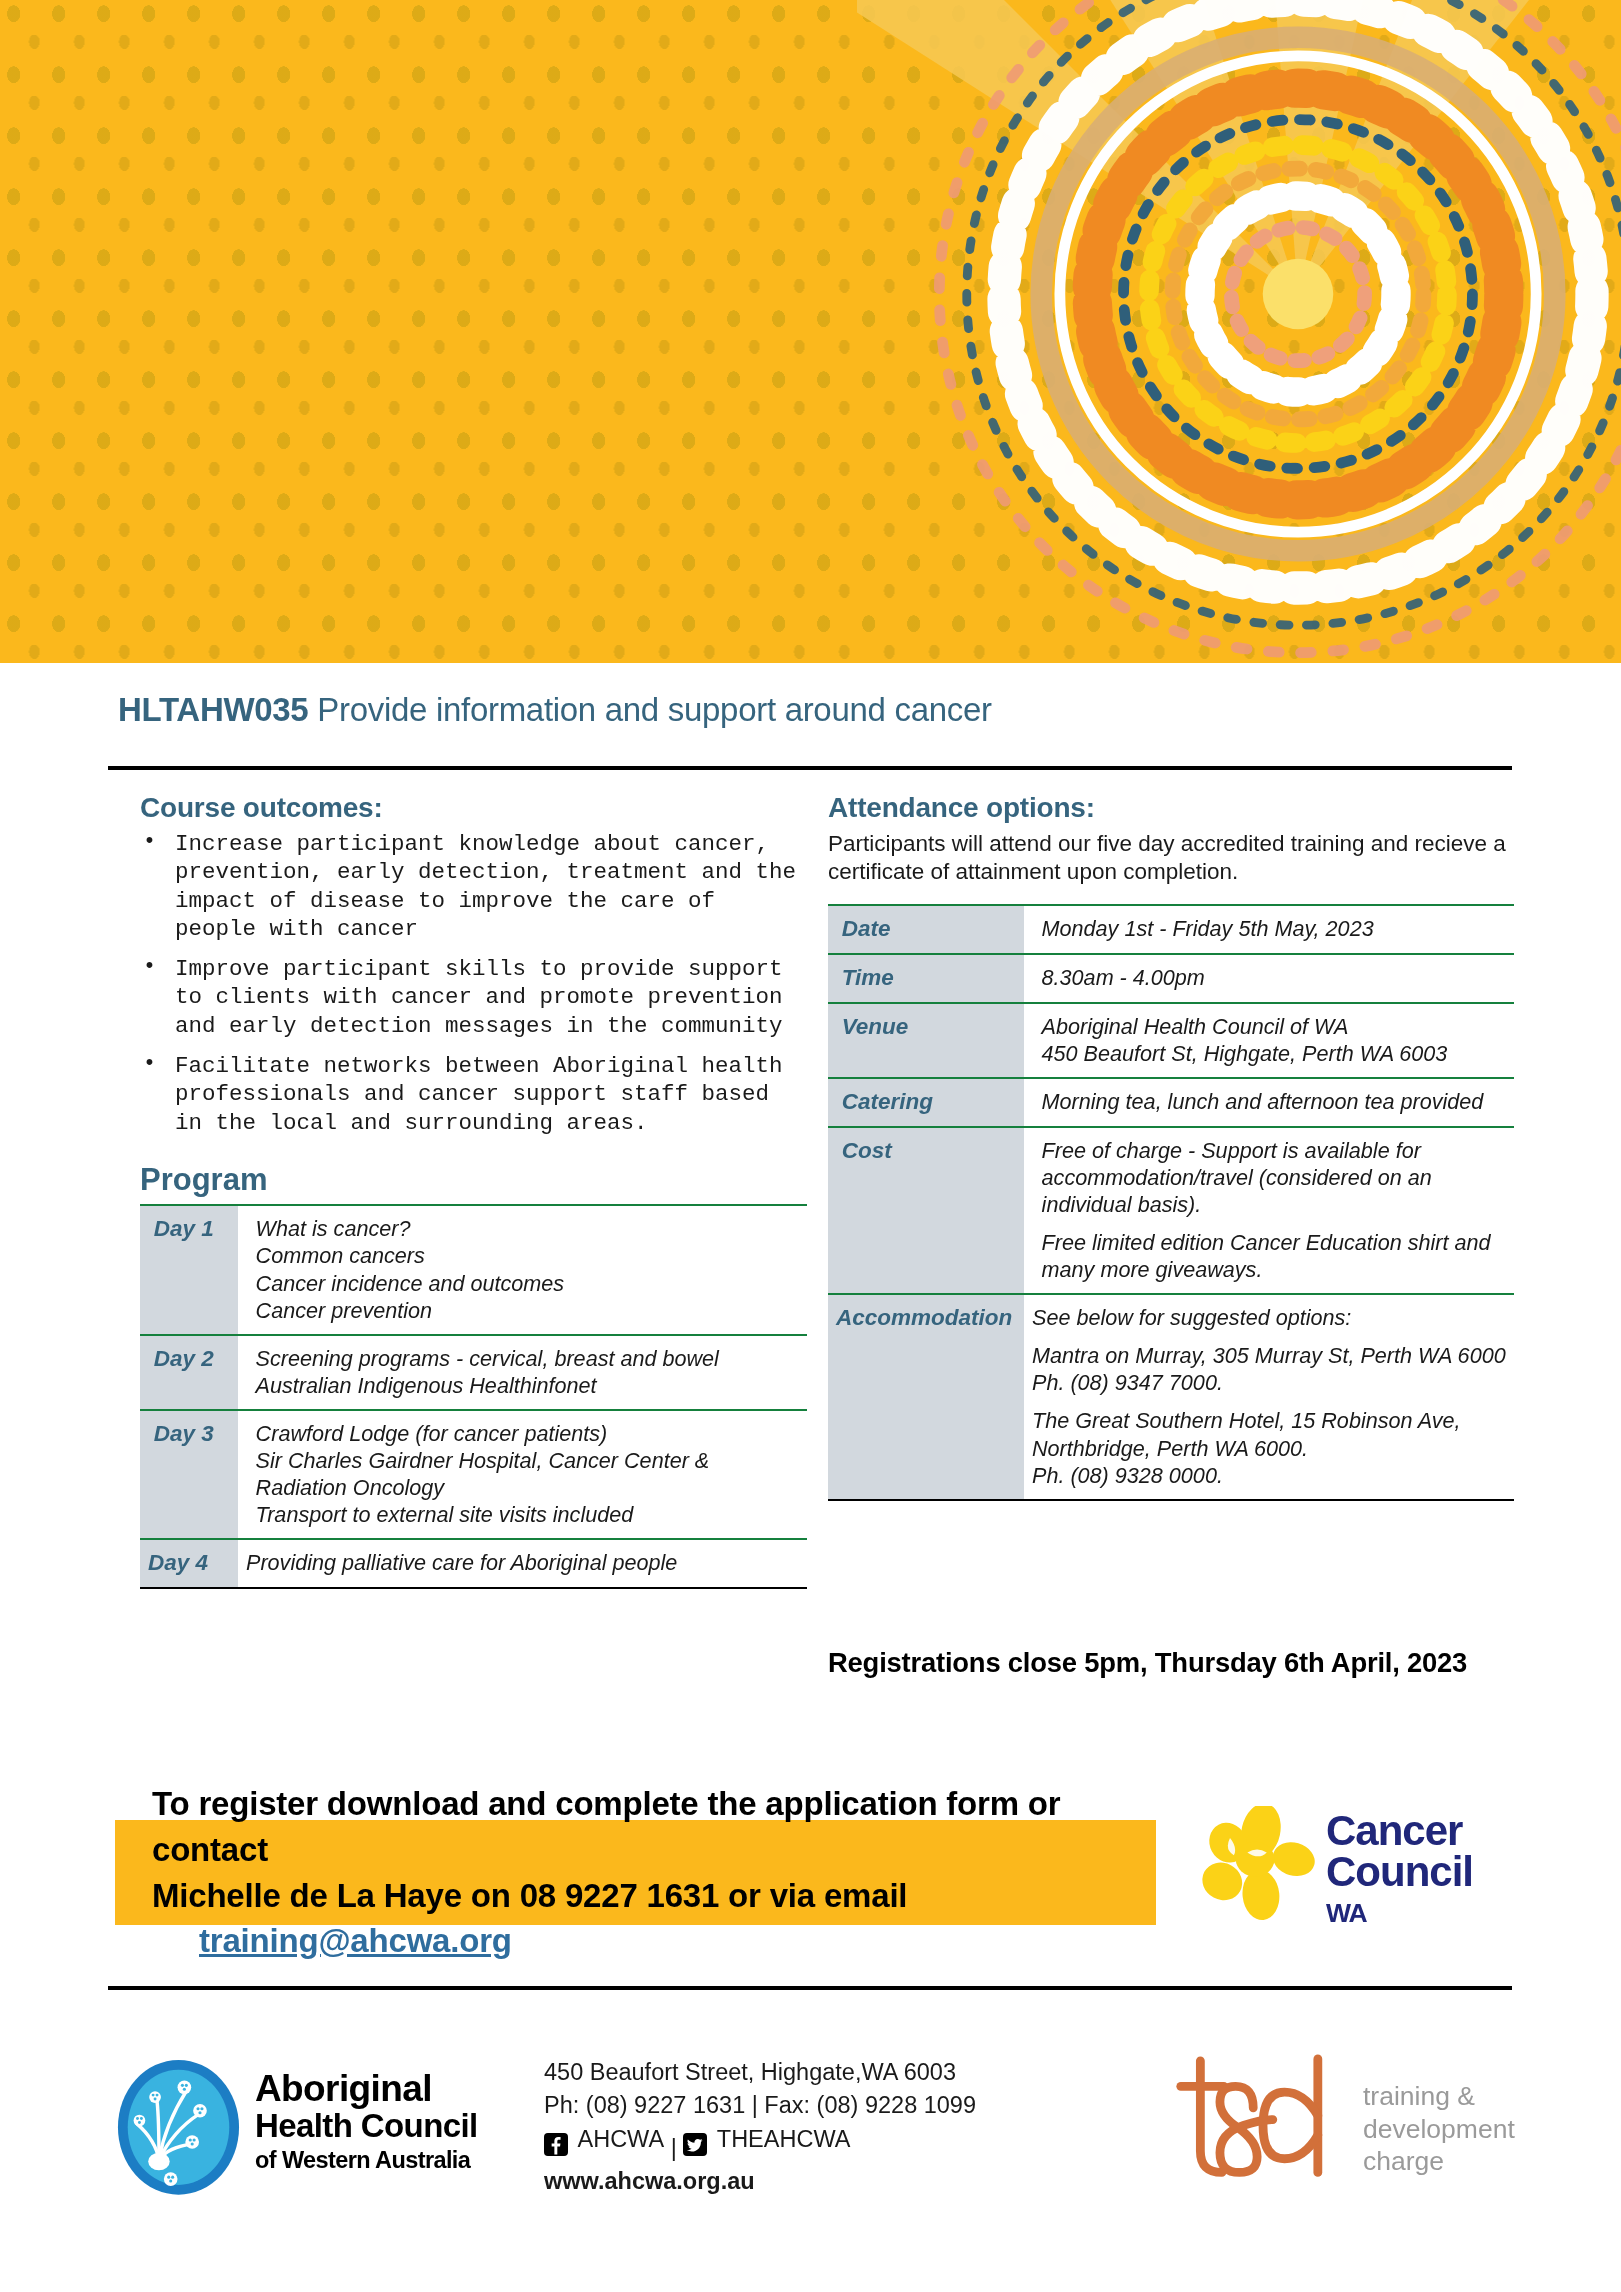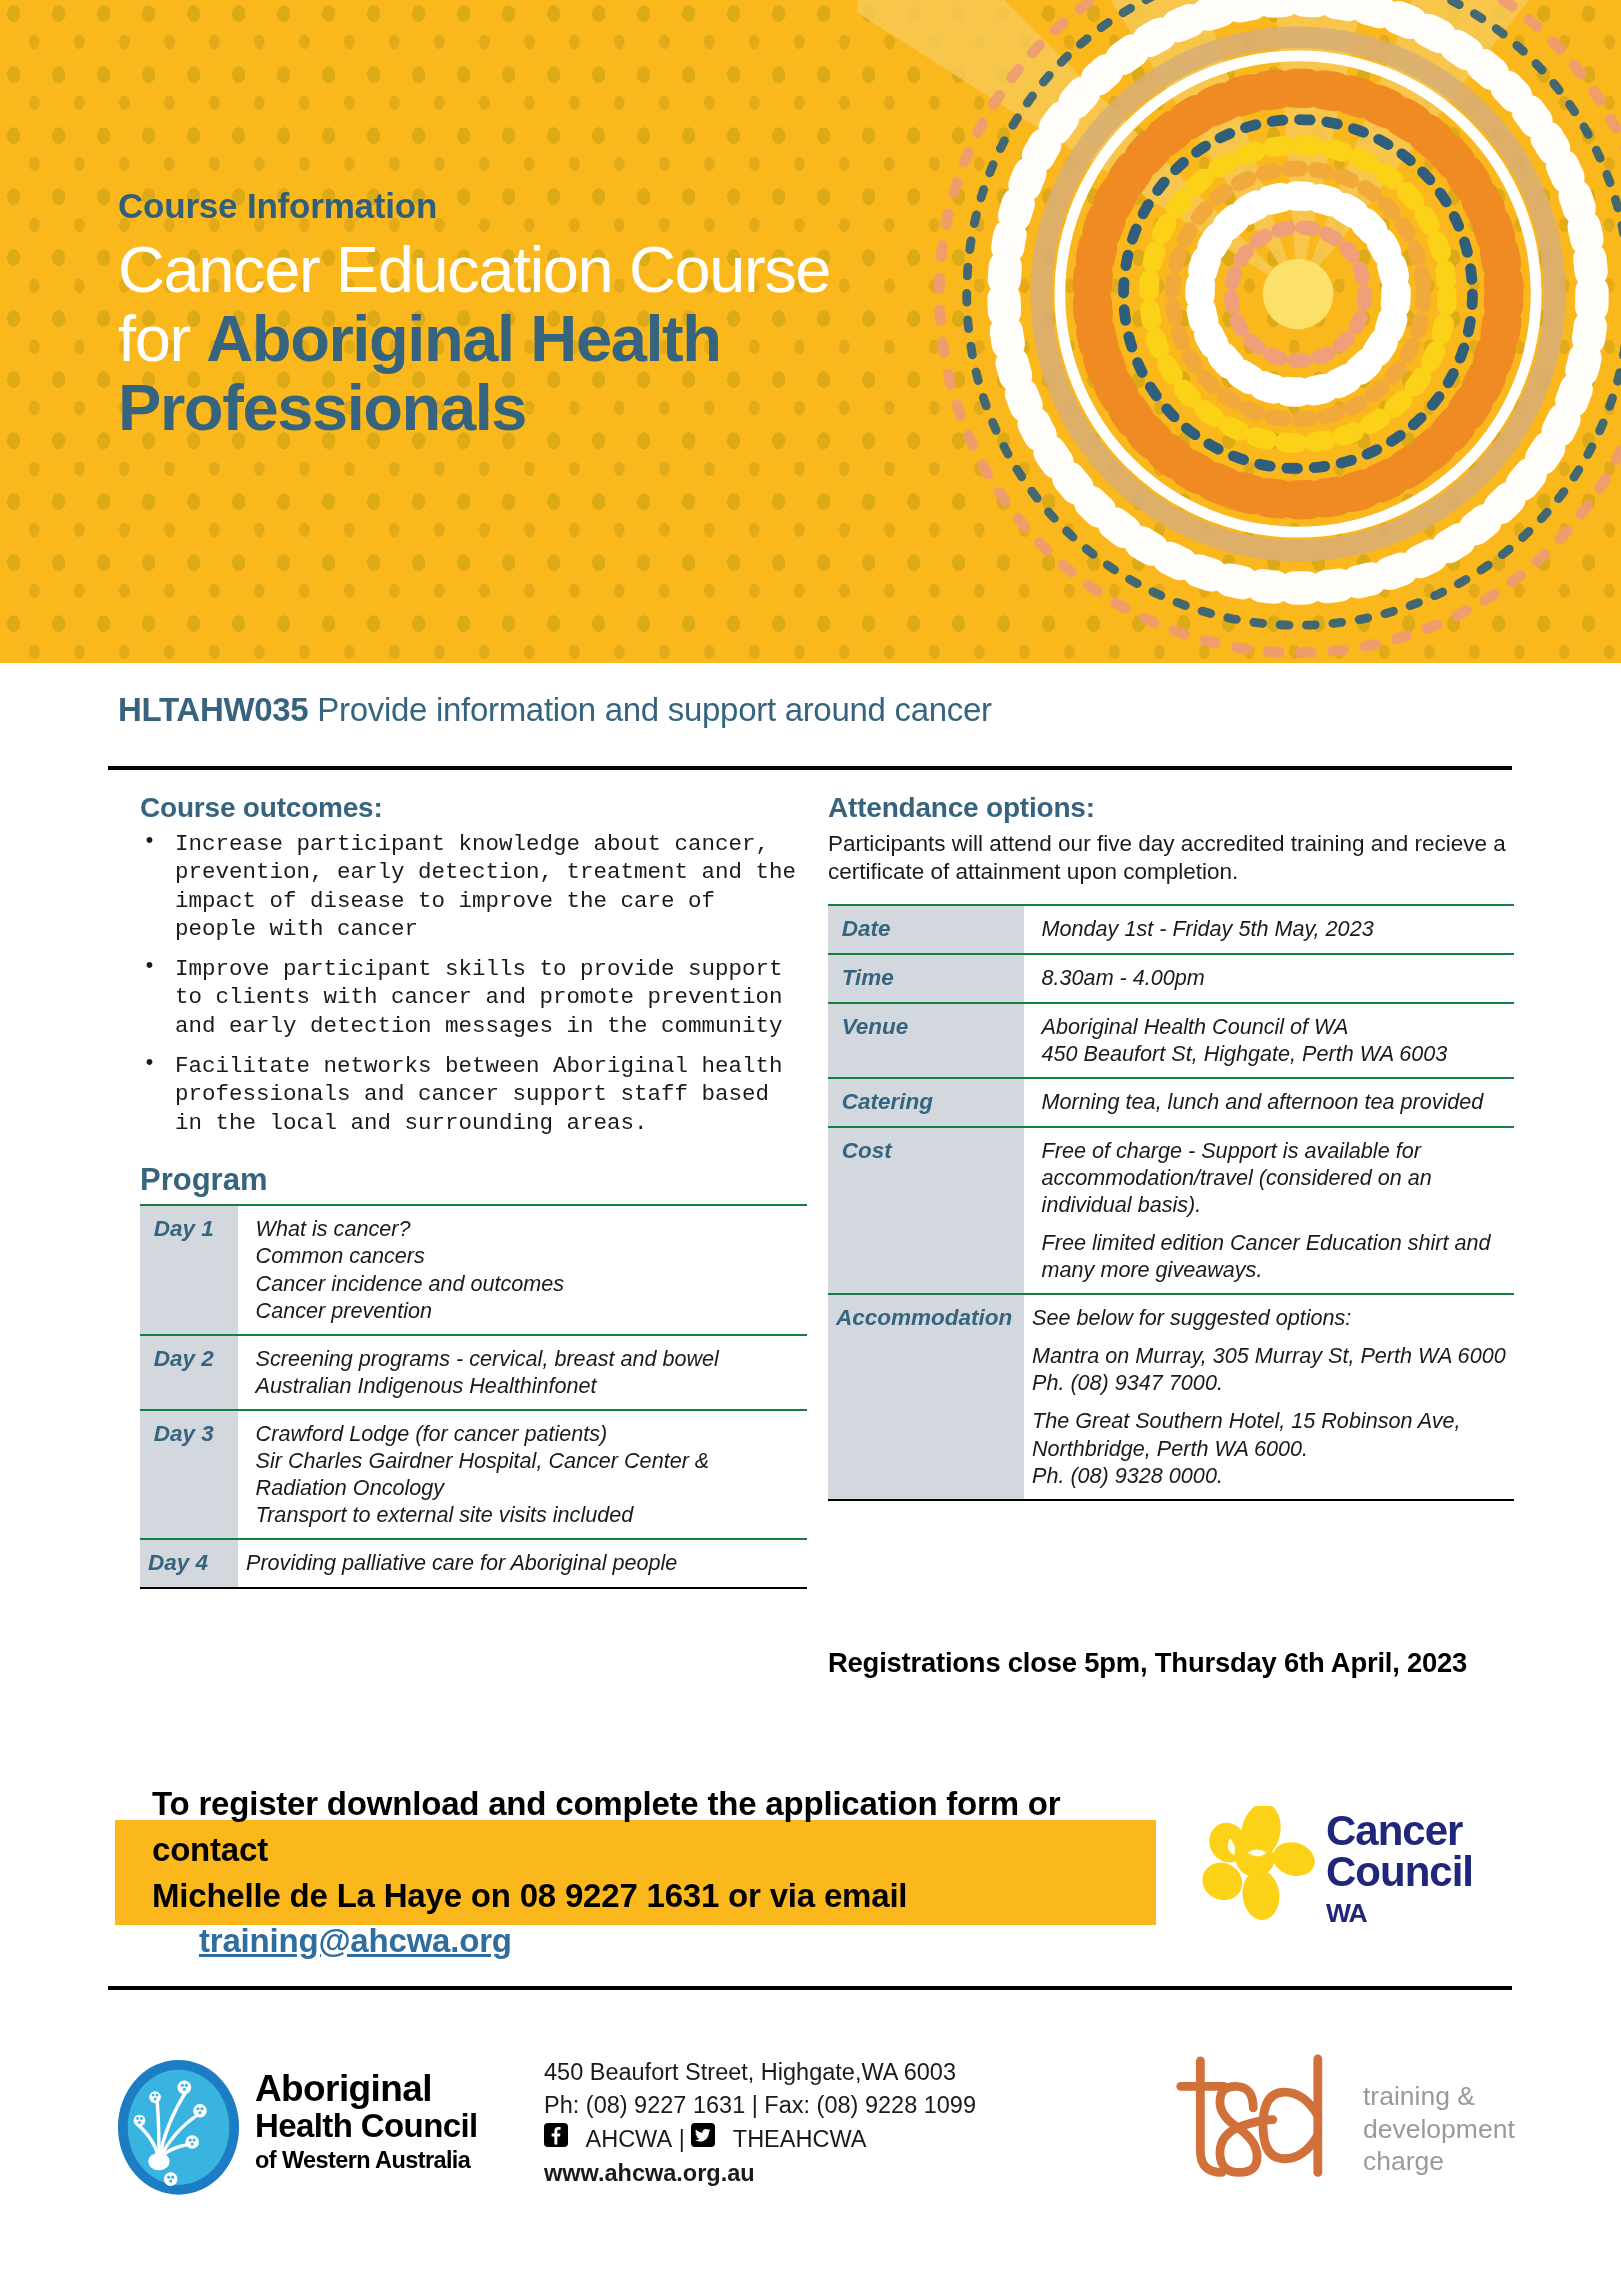--- a/index.html
+++ b/index.html
@@ -290,22 +290,22 @@
     left: 544px;
     top: 2056px;
     font-size: 23.5px;
     line-height: 1.42;
     color: #1a1a1a;
     font-weight: 300;
   }
   .contact .bold { font-weight: bold; }
   .social {
     display: inline-flex;
-    align-items: flex-start;
-    gap: 18px;
+    align-items: flex-end;
+    gap: 10px;
   }
   .sq {
     display: inline-block;
     width: 23.5px; height: 23.5px;
     background: #000;
     border-radius: 3.9px;
     position: relative;
     vertical-align: -3.9px;
   }
   .sq svg { position: absolute; left: 0; top: 0; width: 23.5px; height: 23.5px; }
@@ -369,26 +369,20 @@
           <circle r="128" fill="none" stroke="#F2A93B" stroke-width="16" stroke-dasharray="11 16" stroke-linecap="round"></circle>
 
           <circle r="100" fill="none" stroke="#ffffff" stroke-width="30" stroke-dasharray="11 15" stroke-linecap="round"></circle>
           <circle r="68" fill="none" stroke="#EFA07B" stroke-width="15" stroke-dasharray="10 15" stroke-linecap="round"></circle>
 
           <circle r="36" fill="#FBE06A"></circle>
         </g>
       </svg>
     </div>
 
-    <div class="header-text">
-      <div class="kicker">Course Information</div>
-      <div class="title-line">Cancer Education Course</div>
-      <div class="title-line"><span>for </span><span class="strong">Aboriginal Health</span></div>
-      <div class="title-line"><span class="strong">Professionals</span></div>
-    </div>
   </div>
 
   <div class="code-line">
     <span class="code">HLTAHW035</span><span class="desc"> Provide information and support around cancer</span>
   </div>
   <div class="rule-top"></div>
 
   <div class="col-left">
     <h2 class="sec">Course outcomes:</h2>
     <ul class="outcomes">

